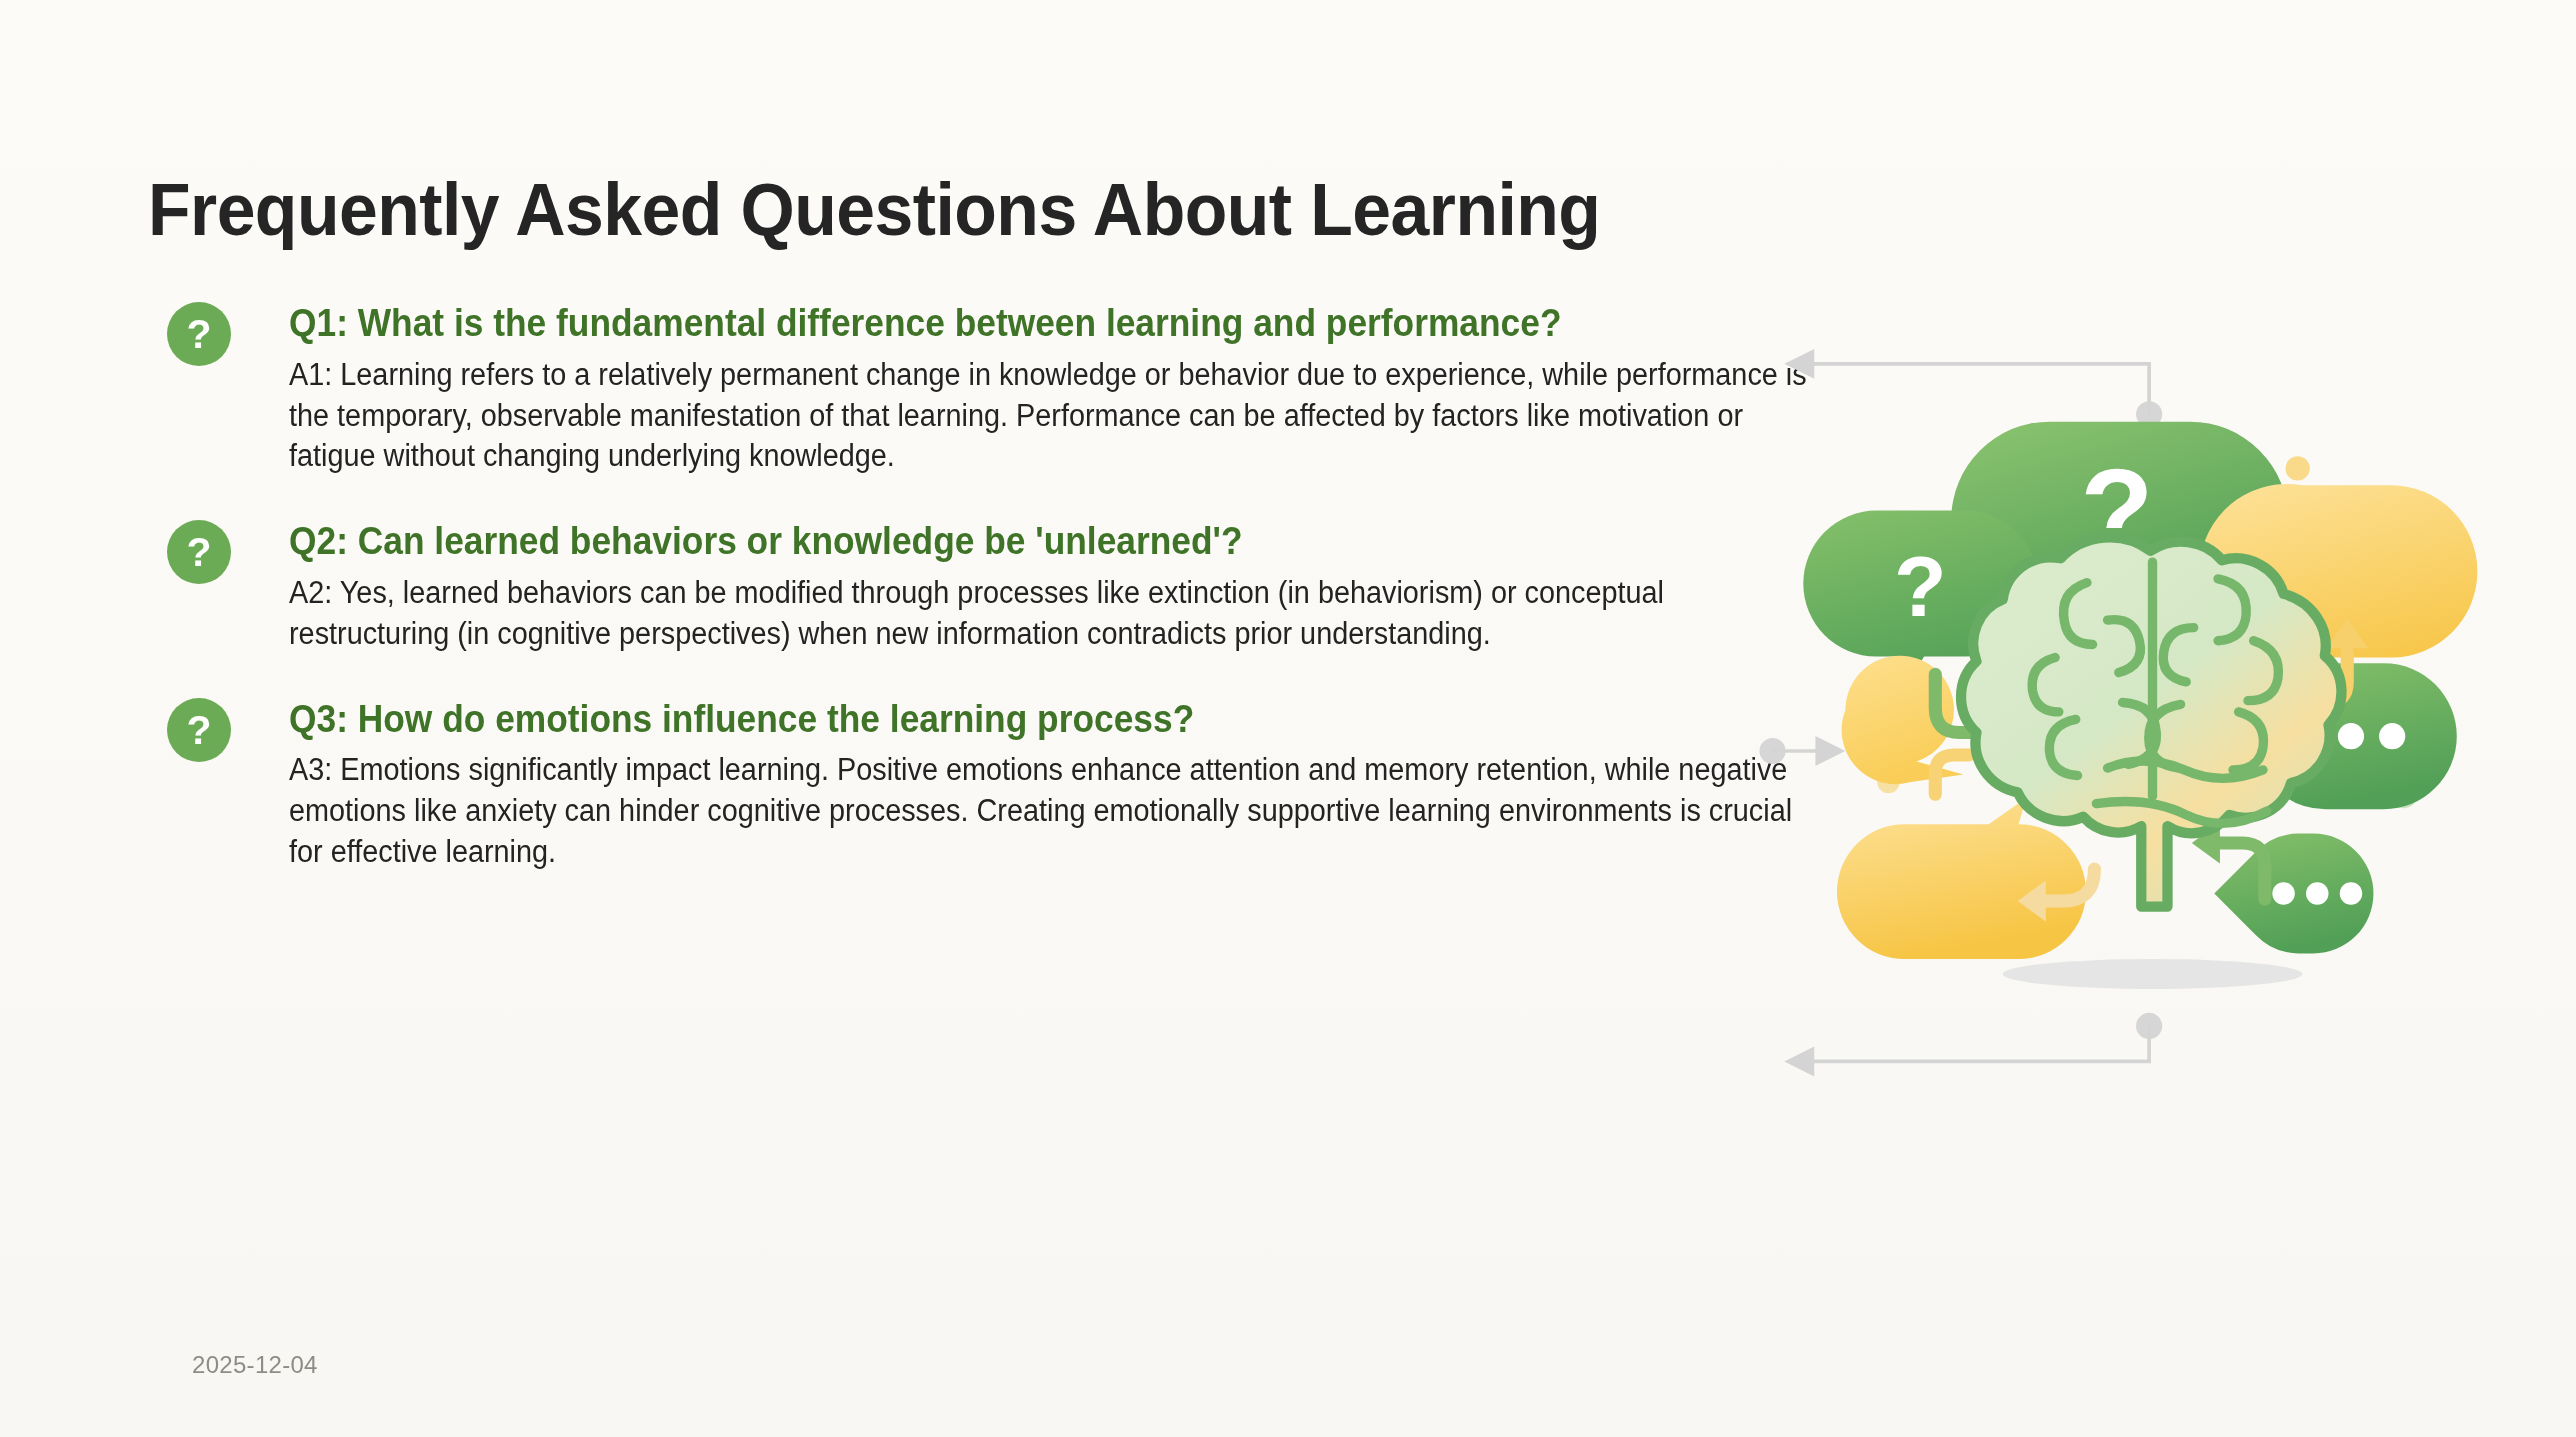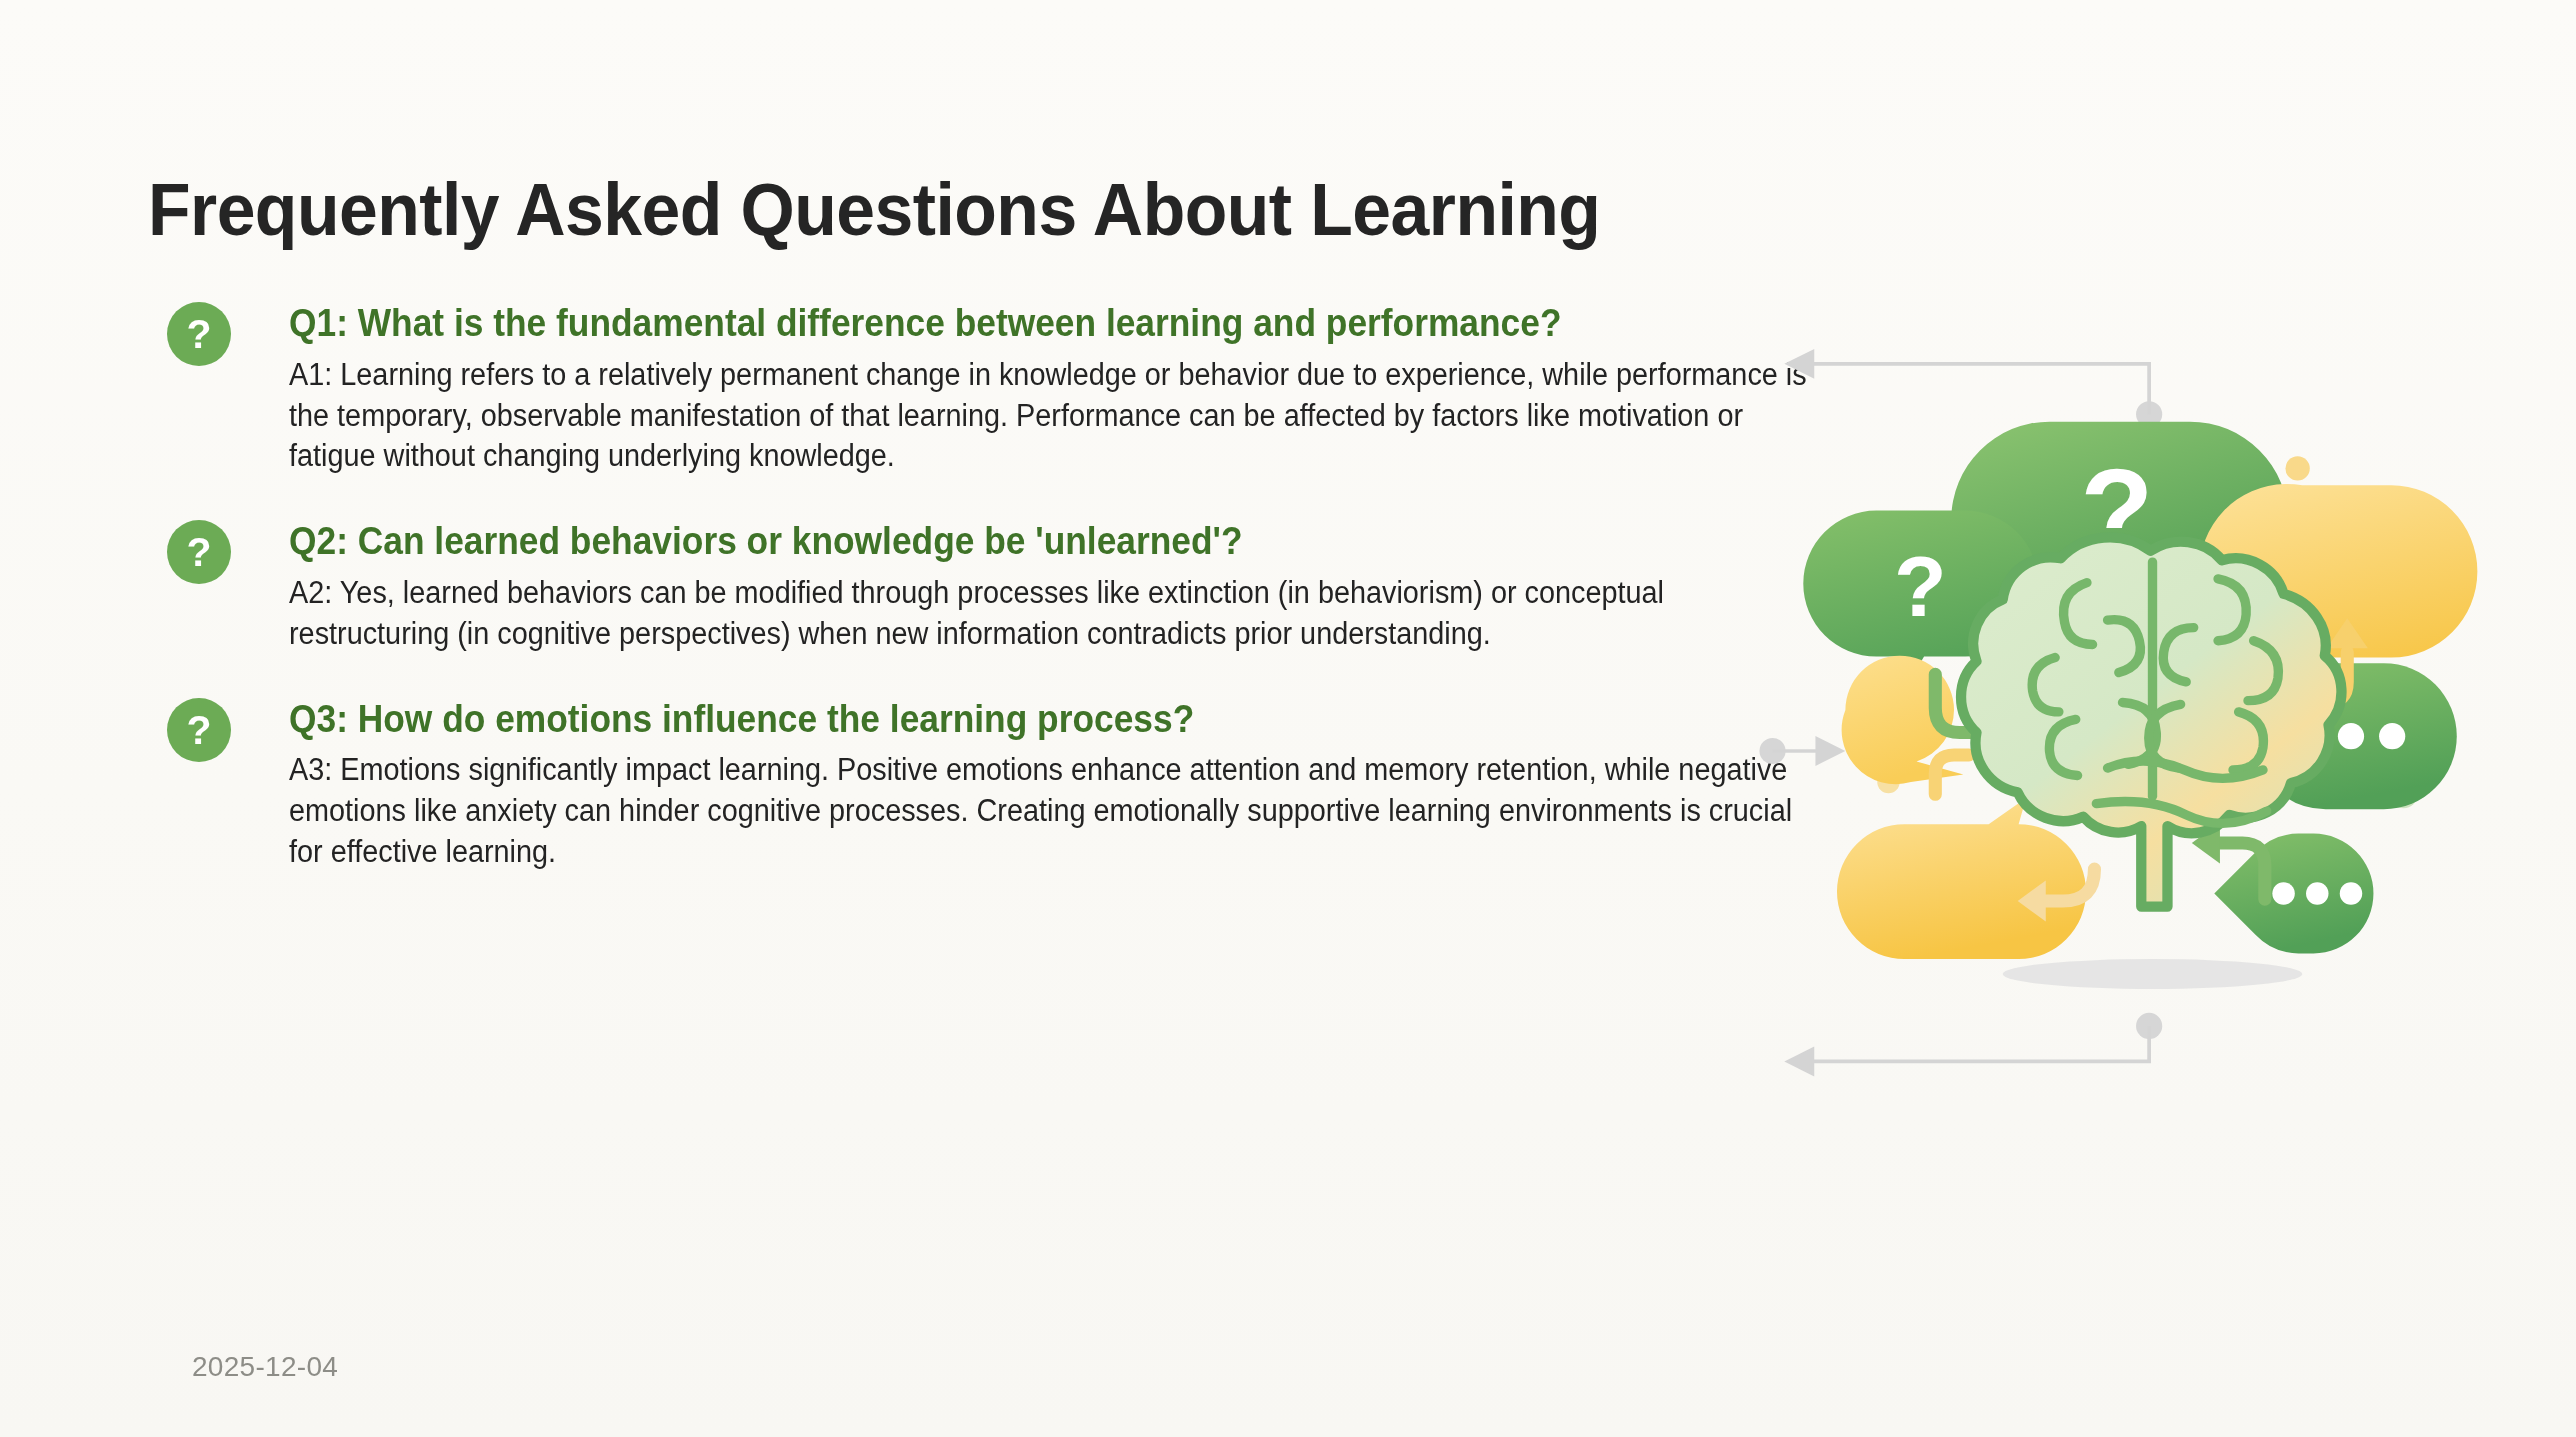--- a/index.html
+++ b/index.html
@@ -86,21 +86,21 @@
     transform-origin: left top;
     width: 107.5%;
     max-width: 1647px;
   }
 
   
   #footer-date {
     position: absolute;
     left: 192px;
     top: 1351px;
-    font-size: 28px;
+    font-size: 24px;
     color: #8d8d87;
     letter-spacing: 0.3px;
   }
 
   
   #illustration {
     position: absolute;
     left: 1778px;
     top: 328px;
     width: 749px;

